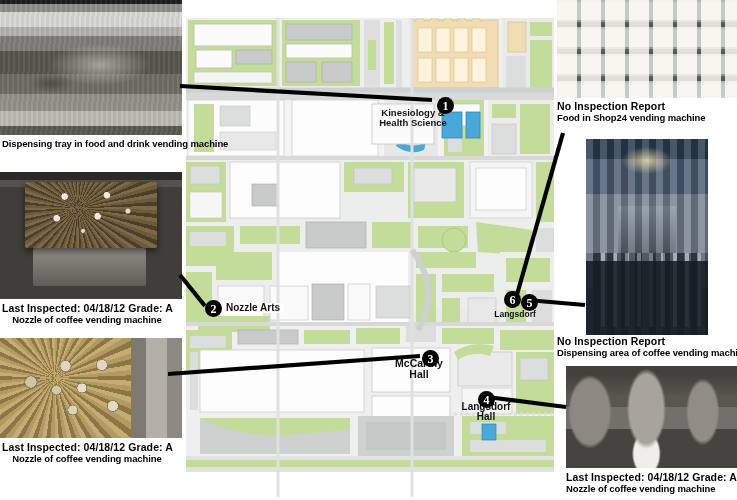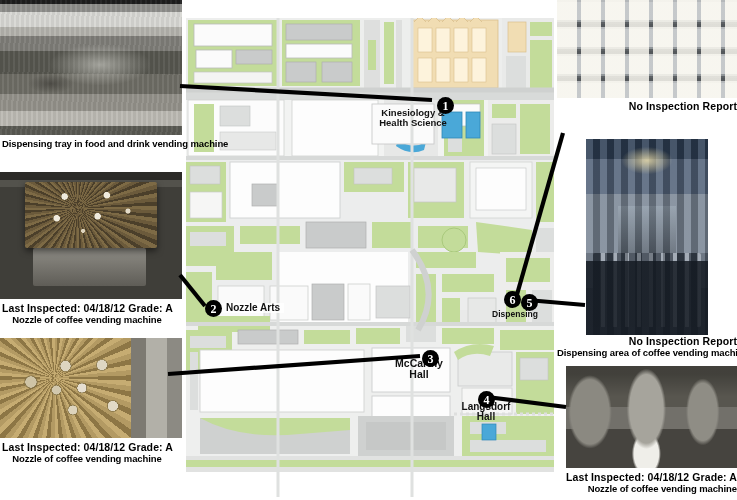--- a/index.html
+++ b/index.html
@@ -7,21 +7,21 @@
     width: 737px; height: 500px;
     background: #ffffff;
     font-family: "Liberation Sans", sans-serif;
     overflow: hidden;
   }
   #root { position: relative; width: 737px; height: 500px; background: #fff; }
 
   
   .card { position: absolute; background: #fff; }
   .photo { position: relative; width: 100%; overflow: hidden; background: #6a6a66; }
-  .cap { text-align: right; line-height: 1.12; color: #000; }
+  .cap { text-align: left; line-height: 1.12; color: #000; }
   .cap .l1 { font-size: 10.5px; font-weight: bold; letter-spacing: .1px; white-space: nowrap; }
   .cap .l2 { font-size: 9.5px; font-weight: bold; letter-spacing: -.1px; white-space: nowrap; }
   .cap.left { text-align: left; padding-left: 2px; }
 
   
   .tex-tray {
     background:
       linear-gradient(180deg,
         #1d1d1d 0 3%, #8f8f8c 3% 9%, #d8d8d4 9% 20%,
         #b4b3ad 20% 27%, #7e7d78 27% 38%,
@@ -340,20 +340,21 @@
     <div class="cap left" style="padding-top:4px;">
       <div class="l1">Last Inspected: 04/18/12    Grade: A</div>
       <div class="l2" style="text-align:center;padding-right:10px;">Nozzle of coffee vending machine</div>
     </div>
   </div>
 
   <div class="card" style="left:557px;top:0;width:180px;height:132px;">
     <div class="photo tex-shop24" style="height:98px;"></div>
     <div class="cap" style="padding-top:3px;">
       <div class="l1">No Inspection Report</div>
+      <div class="l2">Food in Shop24 vending machine</div>
     </div>
   </div>
 
   <div class="card" style="left:586px;top:139px;width:122px;height:212px;">
     <div class="photo tex-disp" style="height:196px;">
       <div class="backplate"></div>
       <div class="grate"></div>
     </div>
   </div>
   <div class="cap" style="position:absolute;left:557px;top:336px;width:180px;">
@@ -384,21 +385,21 @@
     <path d="M566 407 L487 397" stroke="#000" stroke-width="4.2" fill="none"></path>
   </svg>
 
   <div class="maplabel" style="left:377px;top:108px;width:72px;font-size:9.5px;">Kinesiology &amp;
 Health Science</div>
   <div class="maplabel" style="left:222px;top:303px;width:62px;font-size:10px;background:rgba(255,255,255,.75);">Nozzle Arts</div>
   <div class="maplabel" style="left:390px;top:358px;width:58px;font-size:10.5px;">McCarthy
 Hall</div>
   <div class="maplabel" style="left:458px;top:402px;width:56px;font-size:10px;">Langsdorf
 Hall</div>
-  <div class="maplabel" style="left:484px;top:310px;width:62px;font-size:8.5px;">Dispensing</div>
+  <div class="maplabel" style="left:484px;top:310px;width:62px;font-size:8.5px;">Langsdorf</div>
 
   <div class="marker" style="left:437px;top:97px;">1</div>
   <div class="marker" style="left:205px;top:300px;">2</div>
   <div class="marker" style="left:422px;top:350px;">3</div>
   <div class="marker" style="left:478px;top:391px;">4</div>
   <div class="marker" style="left:521px;top:294px;">5</div>
   <div class="marker" style="left:504px;top:291px;">6</div>
 
 </div>
 

